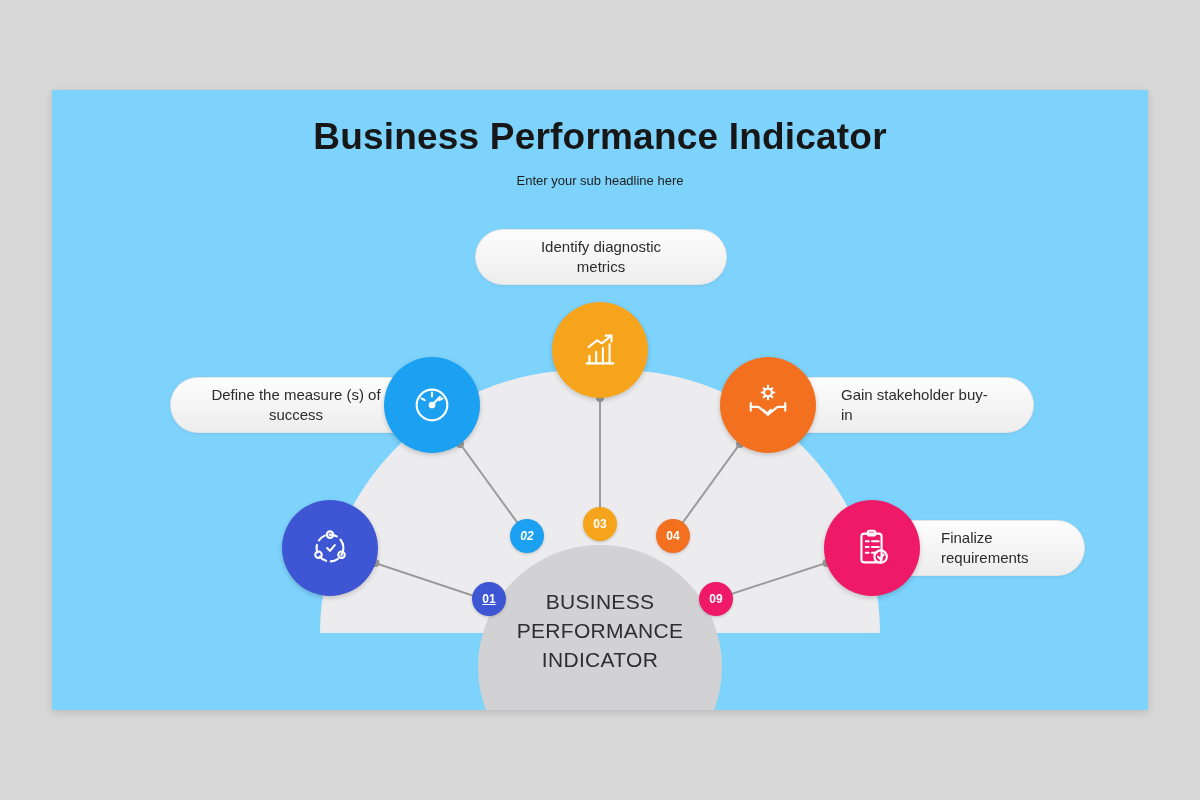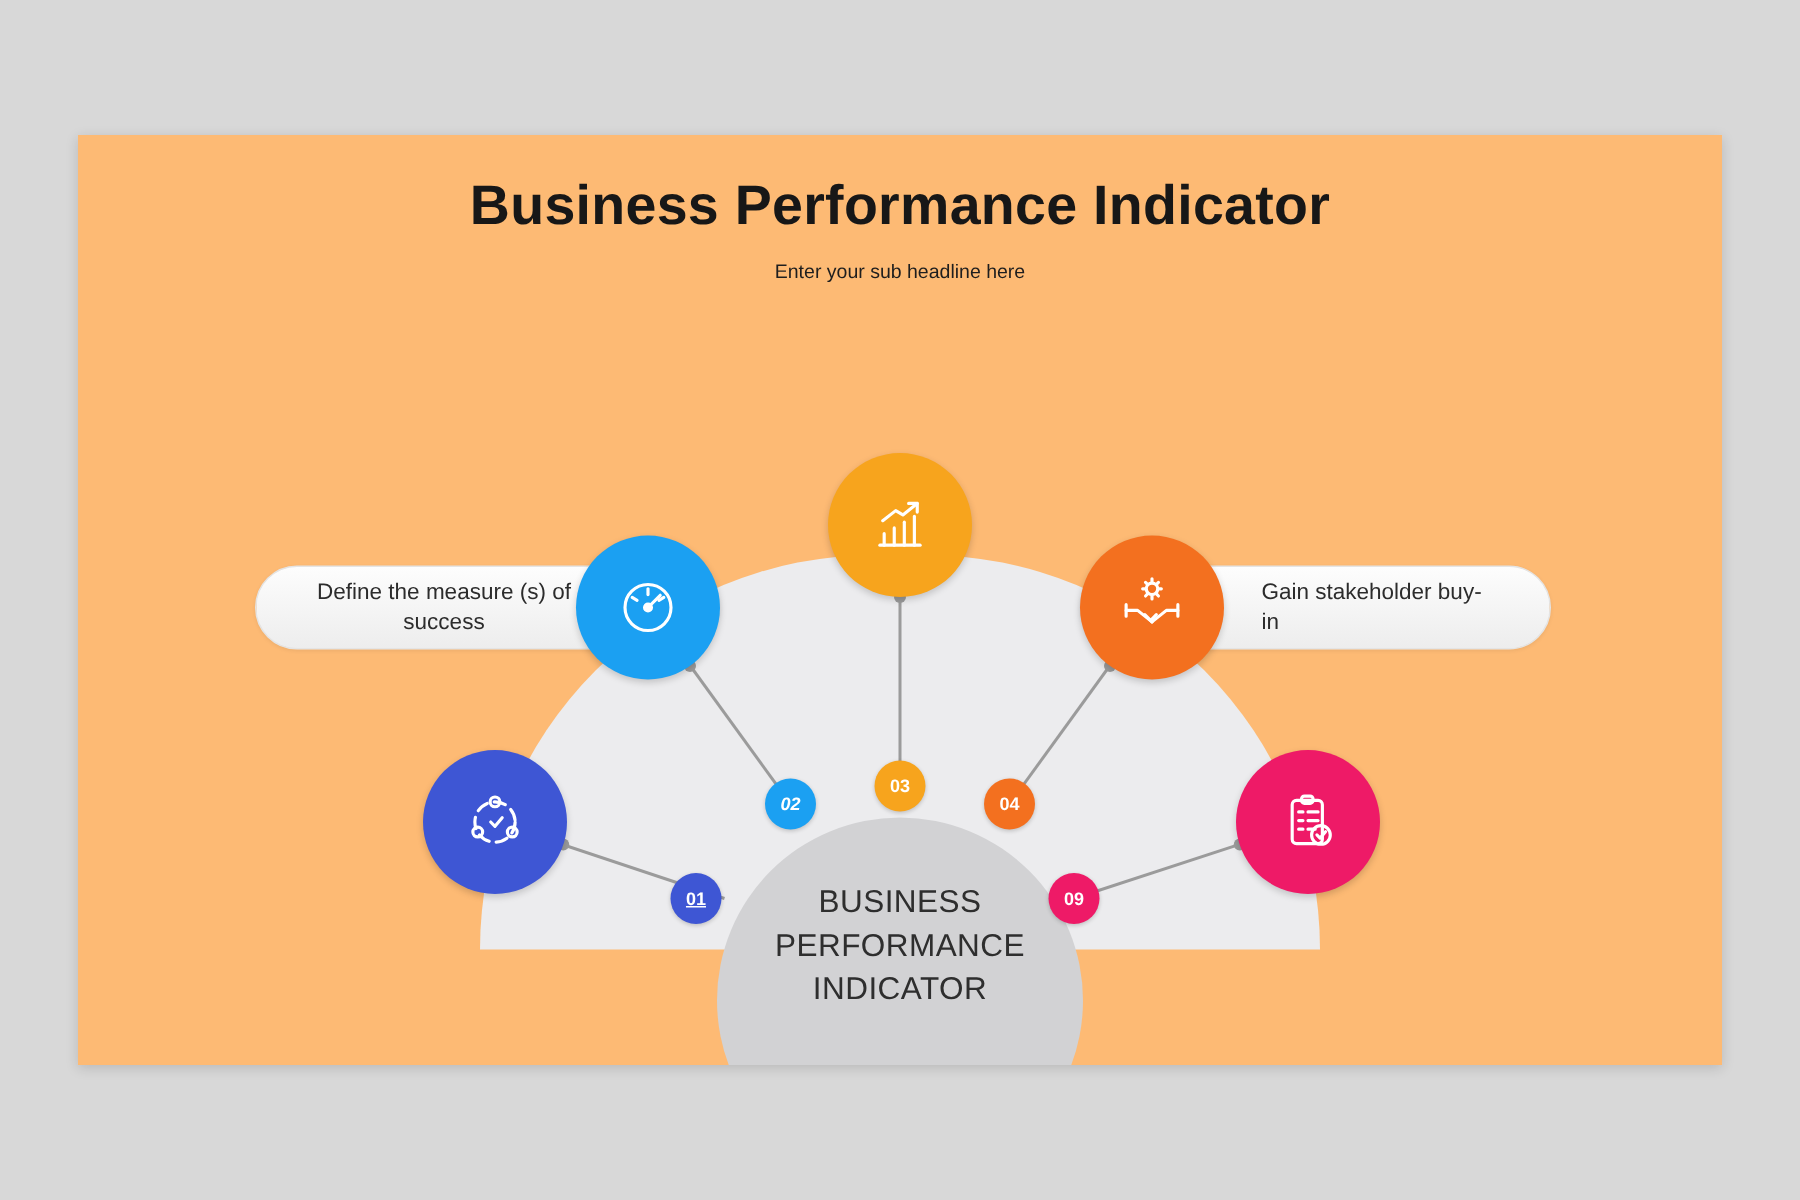--- a/index.html
+++ b/index.html
@@ -5,21 +5,21 @@
   * { margin:0; padding:0; box-sizing:border-box; }
   html,body { width:1200px; height:800px; }
   body {
     background:#d8d8d8;
     font-family:"Liberation Sans","DejaVu Sans",sans-serif;
     position:relative;
     overflow:hidden;
   }
   .slide {
     position:absolute; left:52px; top:90px; width:1096px; height:620px;
-    background:#fdba74; overflow:hidden;
+    background:#7dd3fc; overflow:hidden;
     box-shadow:0 2px 8px rgba(0,0,0,0.15);
   }
   .title {
     position:absolute; left:0; top:26px; width:100%;
     text-align:center; font-size:37px; font-weight:600; color:#171717;
     letter-spacing:0.2px;
   }
   .subtitle {
     position:absolute; left:0; top:83px; width:100%;
     text-align:center; font-size:13px; font-weight:400; color:#1e1e1e;
@@ -76,45 +76,51 @@
   .ic-04 { left:668px; top:267px; }
   .ic-05 { left:772px; top:410px; }
   .icon-circle svg { stroke:#ffffff; fill:none; stroke-width:2.2; stroke-linecap:round; stroke-linejoin:round; }
   
   .num-badge {
     position:absolute; width:34px; height:34px; border-radius:50%; z-index:6;
     display:flex; align-items:center; justify-content:center;
     color:#ffffff; font-size:12px; font-weight:bold;
     box-shadow:0 1px 3px rgba(0,0,0,0.2);
   }
-  .nb-01 { left:395px; top:492px;text-decoration:underline; }
+  .nb-01 { left:420px; top:492px;text-decoration:underline; }
   .nb-02 { left:458px; top:429px; }
   .nb-03 { left:531px; top:417px; }
   .nb-04 { left:604px; top:429px; }
   .nb-05 { left:647px; top:492px; }
 </style>
 </head>
 <body>
 
 <div class="slide">
 
   <div class="title">Business Performance Indicator</div>
   <div class="subtitle">Enter your sub headline here</div>
 
   <div class="arc-backdrop"></div>
 
   <div class="center-disc">
     <div class="center-label">BUSINESS PERFORMANCE INDICATOR</div>
   </div>
 
+  <div class="pill pill-top">
+    <div class="txt">Identify diagnostic metrics</div>
+  </div>
   <div class="pill pill-04">
     <div class="txt">Gain stakeholder buy-in</div>
   </div>
   <div class="pill pill-02">
     <div class="txt">Define the measure (s) of success</div>
+  </div>
+  <div class="pill pill-05">
+    <div class="txt">Finalize requirements</div>
   </div>
 
   <svg class="connectors" viewBox="0 0 1096 620">
     <line x1="278" y1="458" x2="431" y2="509"></line>
     <line x1="380" y1="315" x2="475" y2="446"></line>
     <line x1="548" y1="260" x2="548" y2="424"></line>
     <line x1="716" y1="315" x2="621" y2="446"></line>
     <line x1="820" y1="458" x2="664" y2="509"></line>
     <circle cx="323.5" cy="473" r="4"></circle>
     <circle cx="408" cy="354" r="4"></circle>

